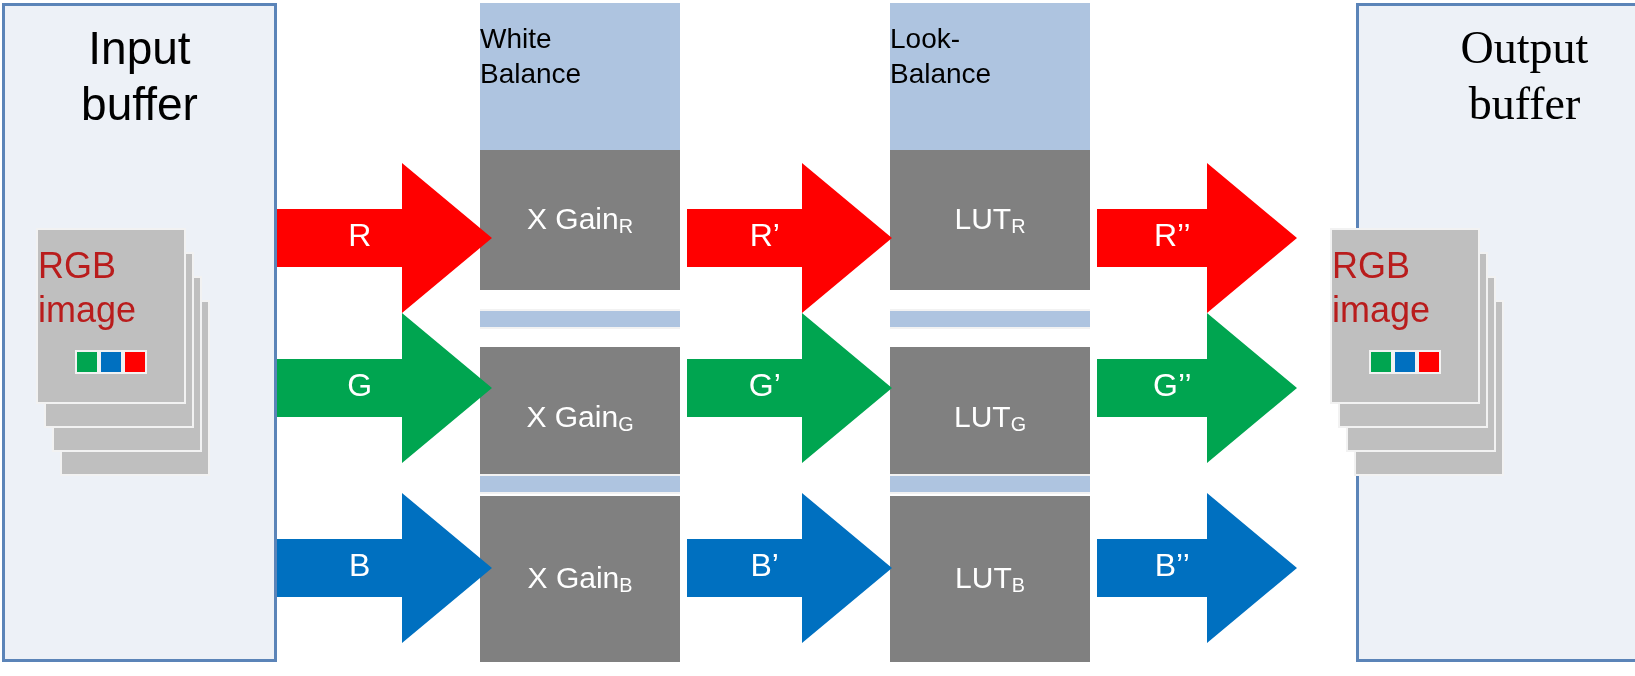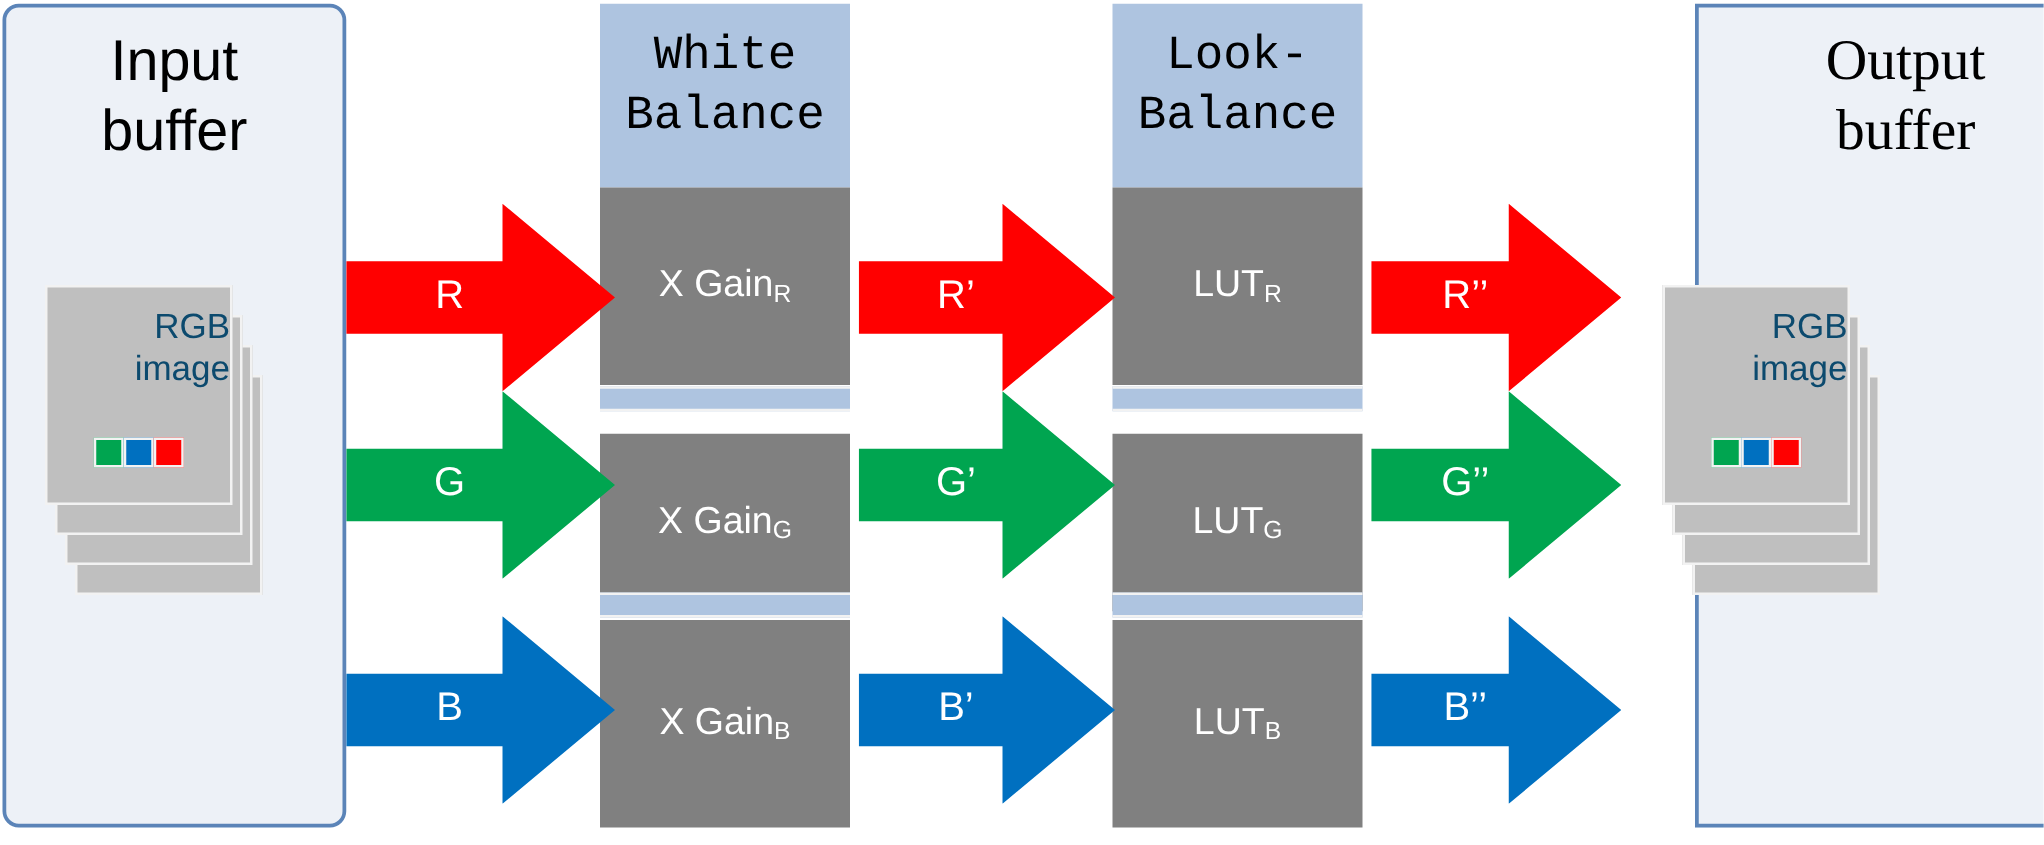--- a/index.html
+++ b/index.html
@@ -12,21 +12,21 @@
     overflow:hidden;
   }
 
   
   .buffer-box{
     position:absolute;
     background:#EDF1F7;
     border:3px solid #5B84B8;
     box-sizing:border-box;
   }
-  #input-buffer{ left:2px;  top:3px; width:275px; height:659px;border-radius:13px; }
+  #input-buffer{ left:2px;  top:3px; width:275px; height:659px; }
   #output-buffer{ left:1356px; top:3px; width:337px; height:659px;font-family:Liberation Serif, serif; }
 
   .buffer-title{
     position:absolute;
     left:0;right:0;top:14px;
     text-align:center;
     font-size:46px;
     line-height:1.22;
     color:#000000;
     white-space:pre-line;
@@ -44,23 +44,23 @@
     box-sizing:border-box;
   }
   .card.c4{ left:24px; top:72px; width:150px; height:176px; }
   .card.c3{ left:16px; top:48px; width:150px; height:176px; }
   .card.c2{ left:8px;  top:24px; width:150px; height:176px; }
   .card.c1{ left:0px;  top:0px;  width:150px; height:176px; }
 
   .card-label{
     position:absolute;
     left:0;right:0;top:14px;
-    text-align:right;
-    color:#0c4a6e;
-    font-size:28px;
+    text-align:left;
+    color:#b91c1c;
+    font-size:36px;
     line-height:1.22;
     white-space:pre-line;
   }
   .swatches{
     position:absolute;
     left:50%; transform:translateX(-50%);
     bottom:28px;
     display:flex;
   }
   .sw{ width:24px;height:24px; border:2px solid #F2F2F2; box-sizing:border-box;}
@@ -72,38 +72,37 @@
 
   .proc-header{
     position:absolute;
     left:0;top:0;width:200px;height:147px;
     background:#AEC4E0;
     box-sizing:border-box;
   }
   .proc-header-text{
     position:absolute;
     left:0;right:0;top:18px;
-    text-align:center;
-    font-size:38px;
+    text-align:left;
+    font-size:28px;
     line-height:1.25;
     color:#000000;
     white-space:pre-line;
-    font-family:Liberation Mono, monospace;
   }
 
   .proc-cell{
     position:absolute;
     left:0;width:200px;
     background:#808080;
     display:flex;align-items:center;justify-content:center;
     color:#ffffff;
     font-size:30px;
     box-sizing:border-box;
   }
-  .proc-cell.r{ top:147px; height:158px;justify-content:center; }
+  .proc-cell.r{ top:147px; height:140px;justify-content:center; }
   .proc-cell.g{ top:328px; height:142px;margin-top:16px; }
   .proc-cell.b{ top:493px; height:166px; }
 
   .proc-divider{
     position:absolute;
     left:0;width:200px;height:20px;
     background:#AEC4E0;
     border-top:2px solid #F2F2F2;
     border-bottom:2px solid #F2F2F2;
     box-sizing:border-box;

